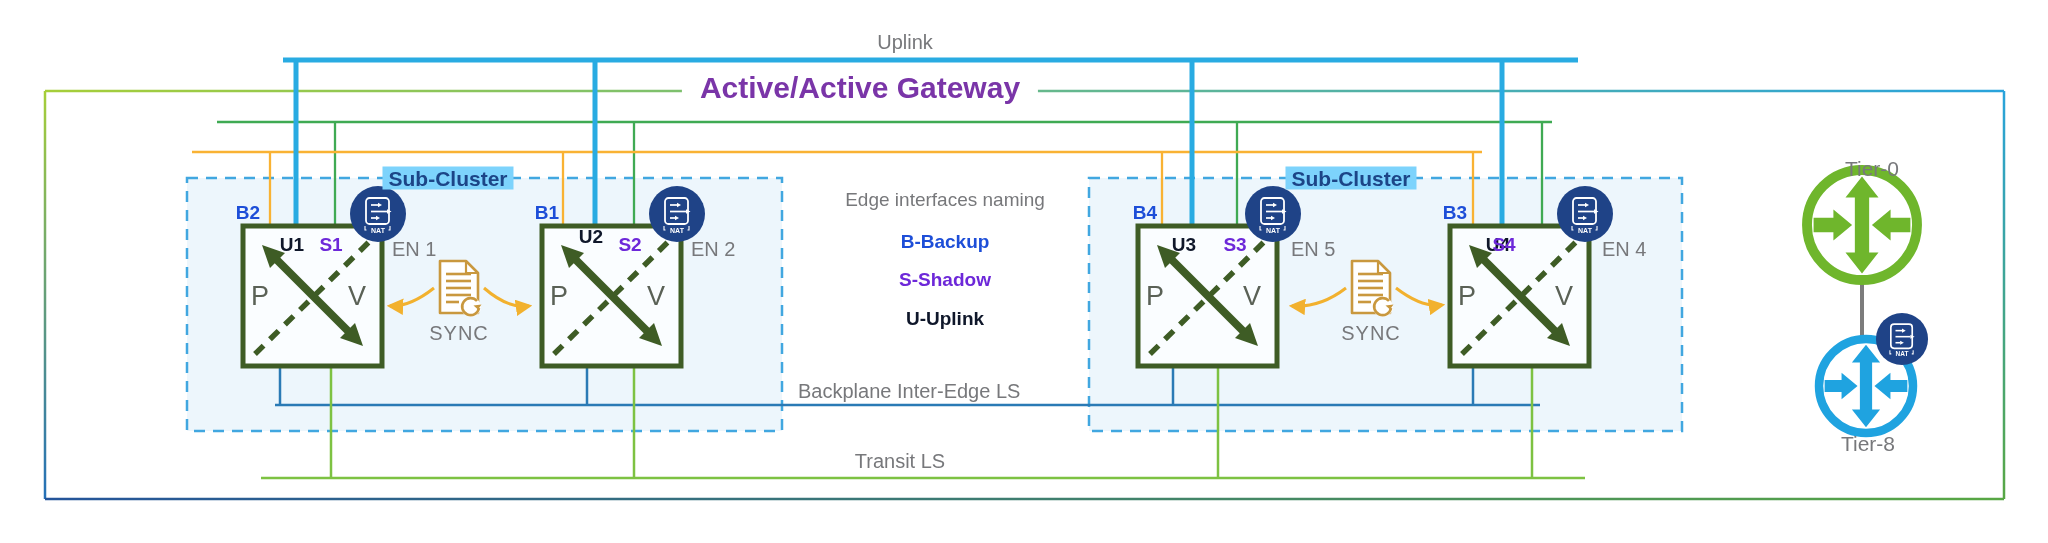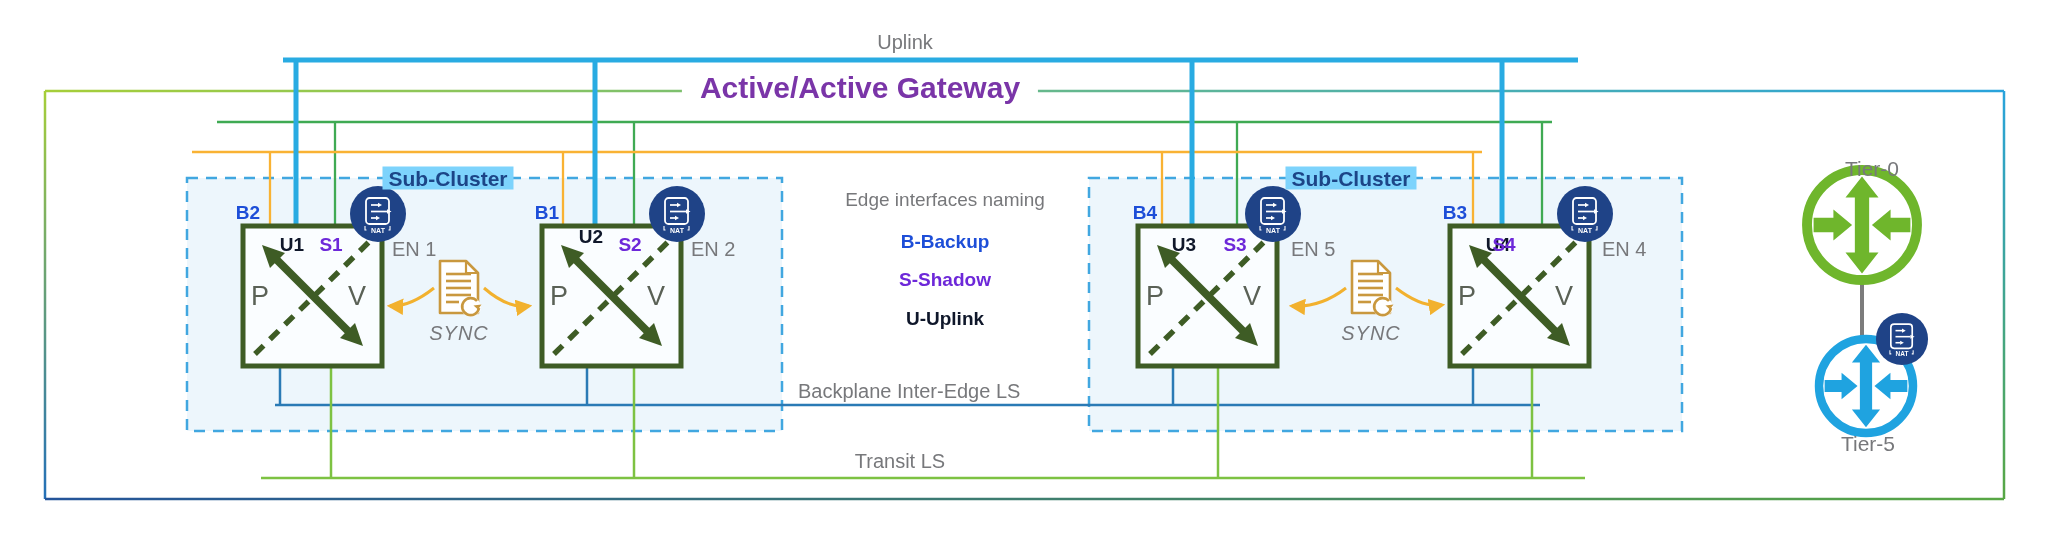--- a/index.html
+++ b/index.html
@@ -26,21 +26,21 @@
   .navy{color:#1C4587;font-weight:600;}
   .fs19{font-size:19px;}
   .fs20{font-size:20px;}
   .fs21{font-size:21px;}
   .title{
     font-size:30px;font-weight:600;color:#7A35A8;
     background:#ffffff;padding:4px 18px;
   }
   .cluster-title{background:#7dd3fc;padding:1px 6px;}
   .pv{color:#5A6156;font-size:27px;}
-  .sync{letter-spacing:1px;font-style:italic;}
+  .sync{letter-spacing:1px;}
 </style>
 </head>
 <body>
 
 <div id="stage">
 
 <svg id="diagram-svg" width="2048" height="543" viewBox="0 0 2048 543">
   <defs>
     <linearGradient id="gTop" gradientUnits="userSpaceOnUse" x1="45" y1="0" x2="2004" y2="0">
       <stop offset="0" stop-color="#A6CE39"></stop>
@@ -225,15 +225,15 @@
 <span class="lbl blue fs19" style="left:1498px;top:244px;">U4</span>
 <span class="lbl green fs19" style="left:1504px;top:244px;">S4</span>
 <span class="lbl lbl-left gray fs20" style="left:1602px;top:249px;">EN 4</span>
 <span class="lbl pv" style="left:1467px;top:296px;">P</span>
 <span class="lbl pv" style="left:1564px;top:296px;">V</span>
 
 <span class="lbl gray fs20 sync" style="left:459px;top:333px;">SYNC</span>
 <span class="lbl gray fs20 sync" style="left:1371px;top:333px;">SYNC</span>
 
 <span class="lbl gray fs21" style="left:1872px;top:168px;text-align:center;">Tier-0</span>
-<span class="lbl gray fs21" style="left:1868px;top:443px;">Tier-5</span>
+<span class="lbl gray fs21" style="left:1868px;top:443px;">Tier-8</span>
 
 </div>
 
 </body></html>

